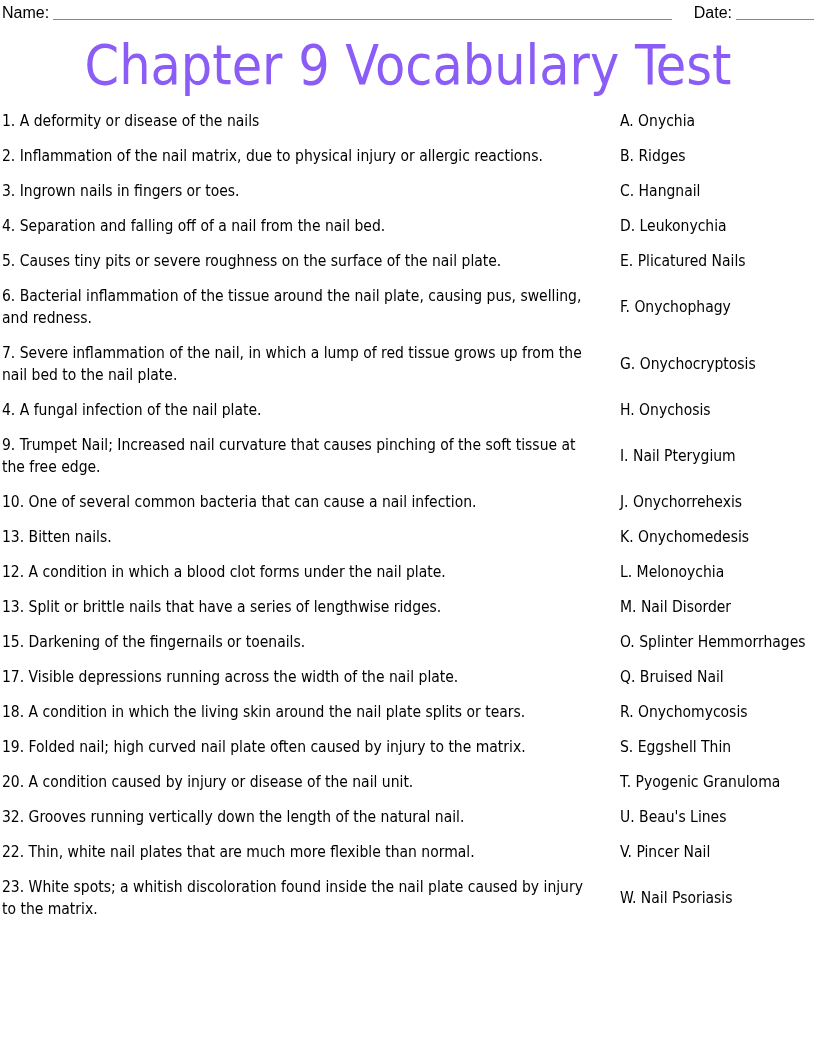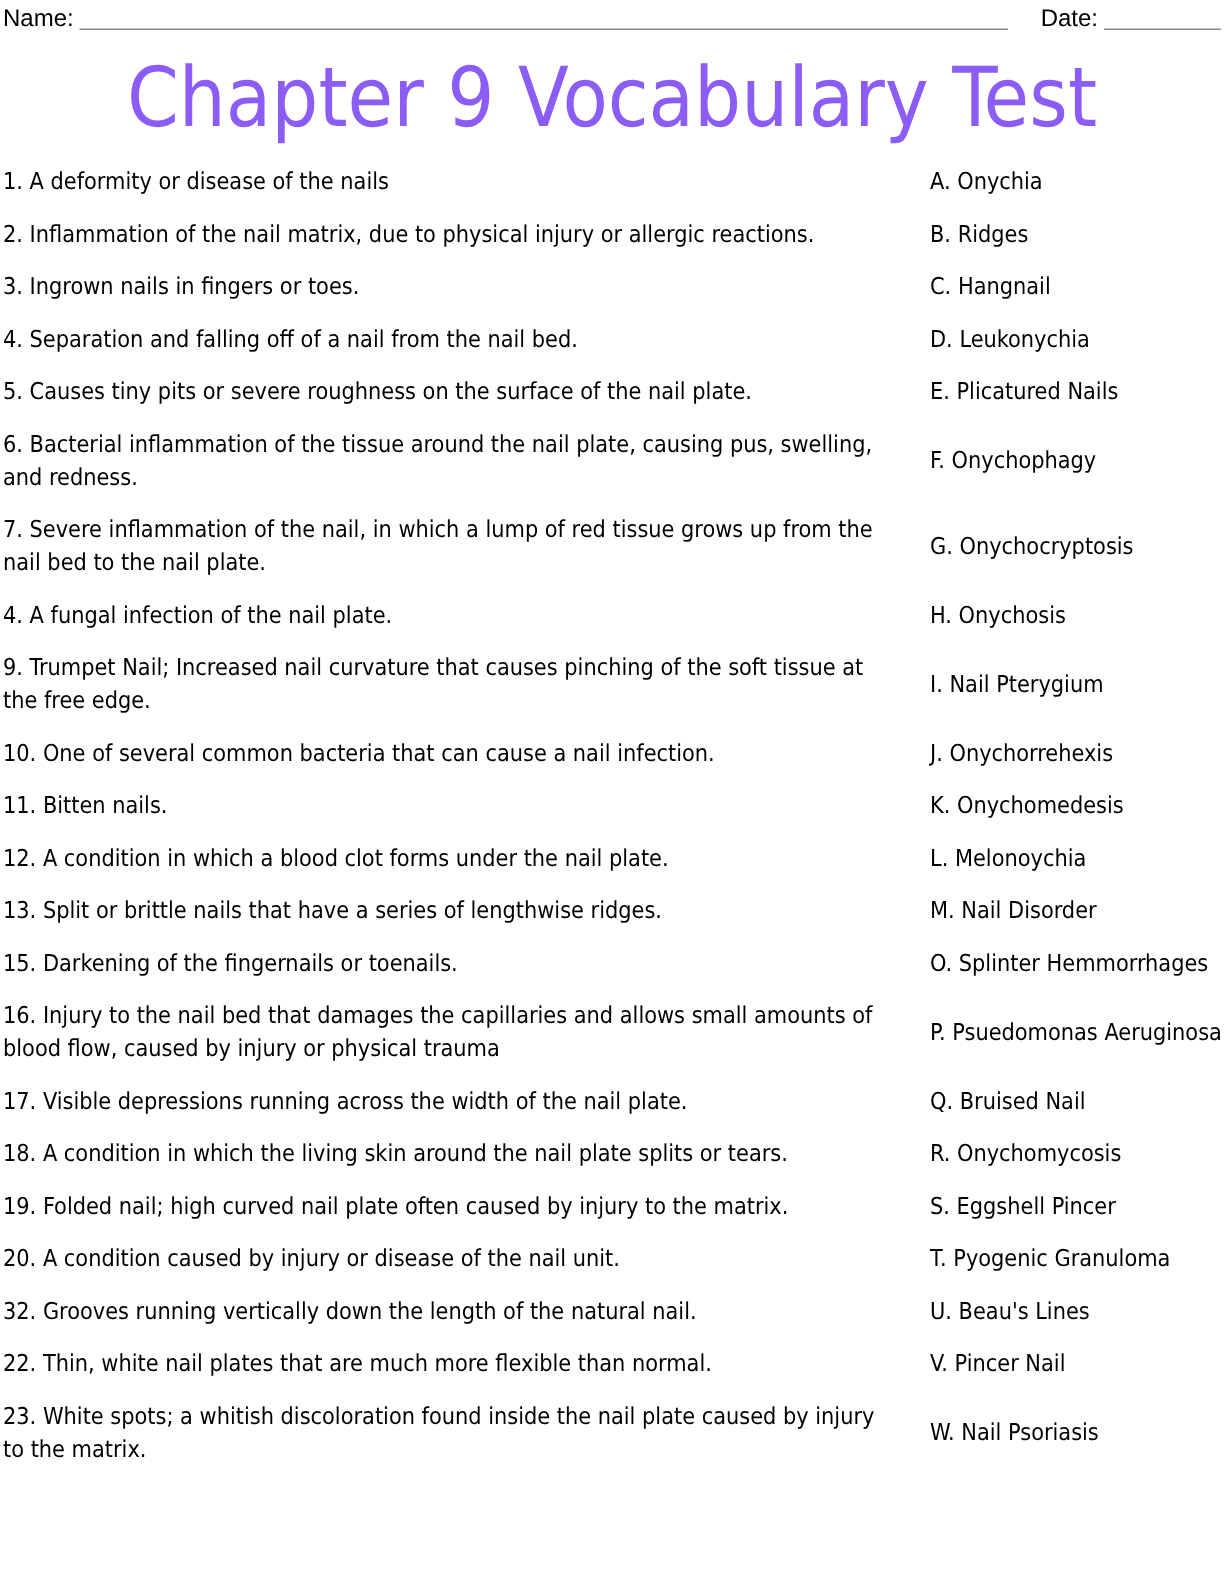--- a/index.html
+++ b/index.html
@@ -166,58 +166,54 @@
       <div class="question-cell">9. Trumpet Nail; Increased nail curvature that causes pinching of the soft tissue at the free edge.</div>
       <div class="answer-cell">I. Nail Pterygium</div>
     </div>
 
     <div class="match-row">
       <div class="question-cell">10. One of several common bacteria that can cause a nail infection.</div>
       <div class="answer-cell">J. Onychorrehexis</div>
     </div>
 
     <div class="match-row">
-      <div class="question-cell">11. Bitten nails.</div>
+      <div class="question-cell">13. Bitten nails.</div>
       <div class="answer-cell">K. Onychomedesis</div>
     </div>
 
     <div class="match-row">
       <div class="question-cell">12. A condition in which a blood clot forms under the nail plate.</div>
       <div class="answer-cell">L. Melonoychia</div>
     </div>
 
     <div class="match-row">
       <div class="question-cell">13. Split or brittle nails that have a series of lengthwise ridges.</div>
       <div class="answer-cell">M. Nail Disorder</div>
     </div>
 
 
     <div class="match-row">
       <div class="question-cell">15. Darkening of the fingernails or toenails.</div>
       <div class="answer-cell">O. Splinter Hemmorrhages</div>
     </div>
 
-    <div class="match-row">
-      <div class="question-cell">16. Injury to the nail bed that damages the capillaries and allows small amounts of blood flow, caused by injury or physical trauma</div>
-      <div class="answer-cell">P. Psuedomonas Aeruginosa</div>
-    </div>
 
     <div class="match-row">
       <div class="question-cell">17. Visible depressions running across the width of the nail plate.</div>
       <div class="answer-cell">Q. Bruised Nail</div>
     </div>
 
     <div class="match-row">
       <div class="question-cell">18. A condition in which the living skin around the nail plate splits or tears.</div>
       <div class="answer-cell">R. Onychomycosis</div>
     </div>
 
     <div class="match-row">
       <div class="question-cell">19. Folded nail; high curved nail plate often caused by injury to the matrix.</div>
-      <div class="answer-cell">S. Eggshell Pincer</div>
+      <div class="answer-cell">S. Eggshell Thin</div>
     </div>
 
     <div class="match-row">
       <div class="question-cell">20. A condition caused by injury or disease of the nail unit.</div>
       <div class="answer-cell">T. Pyogenic Granuloma</div>
     </div>
 
     <div class="match-row">
       <div class="question-cell">32. Grooves running vertically down the length of the natural nail.</div>
       <div class="answer-cell">U. Beau's Lines</div>

